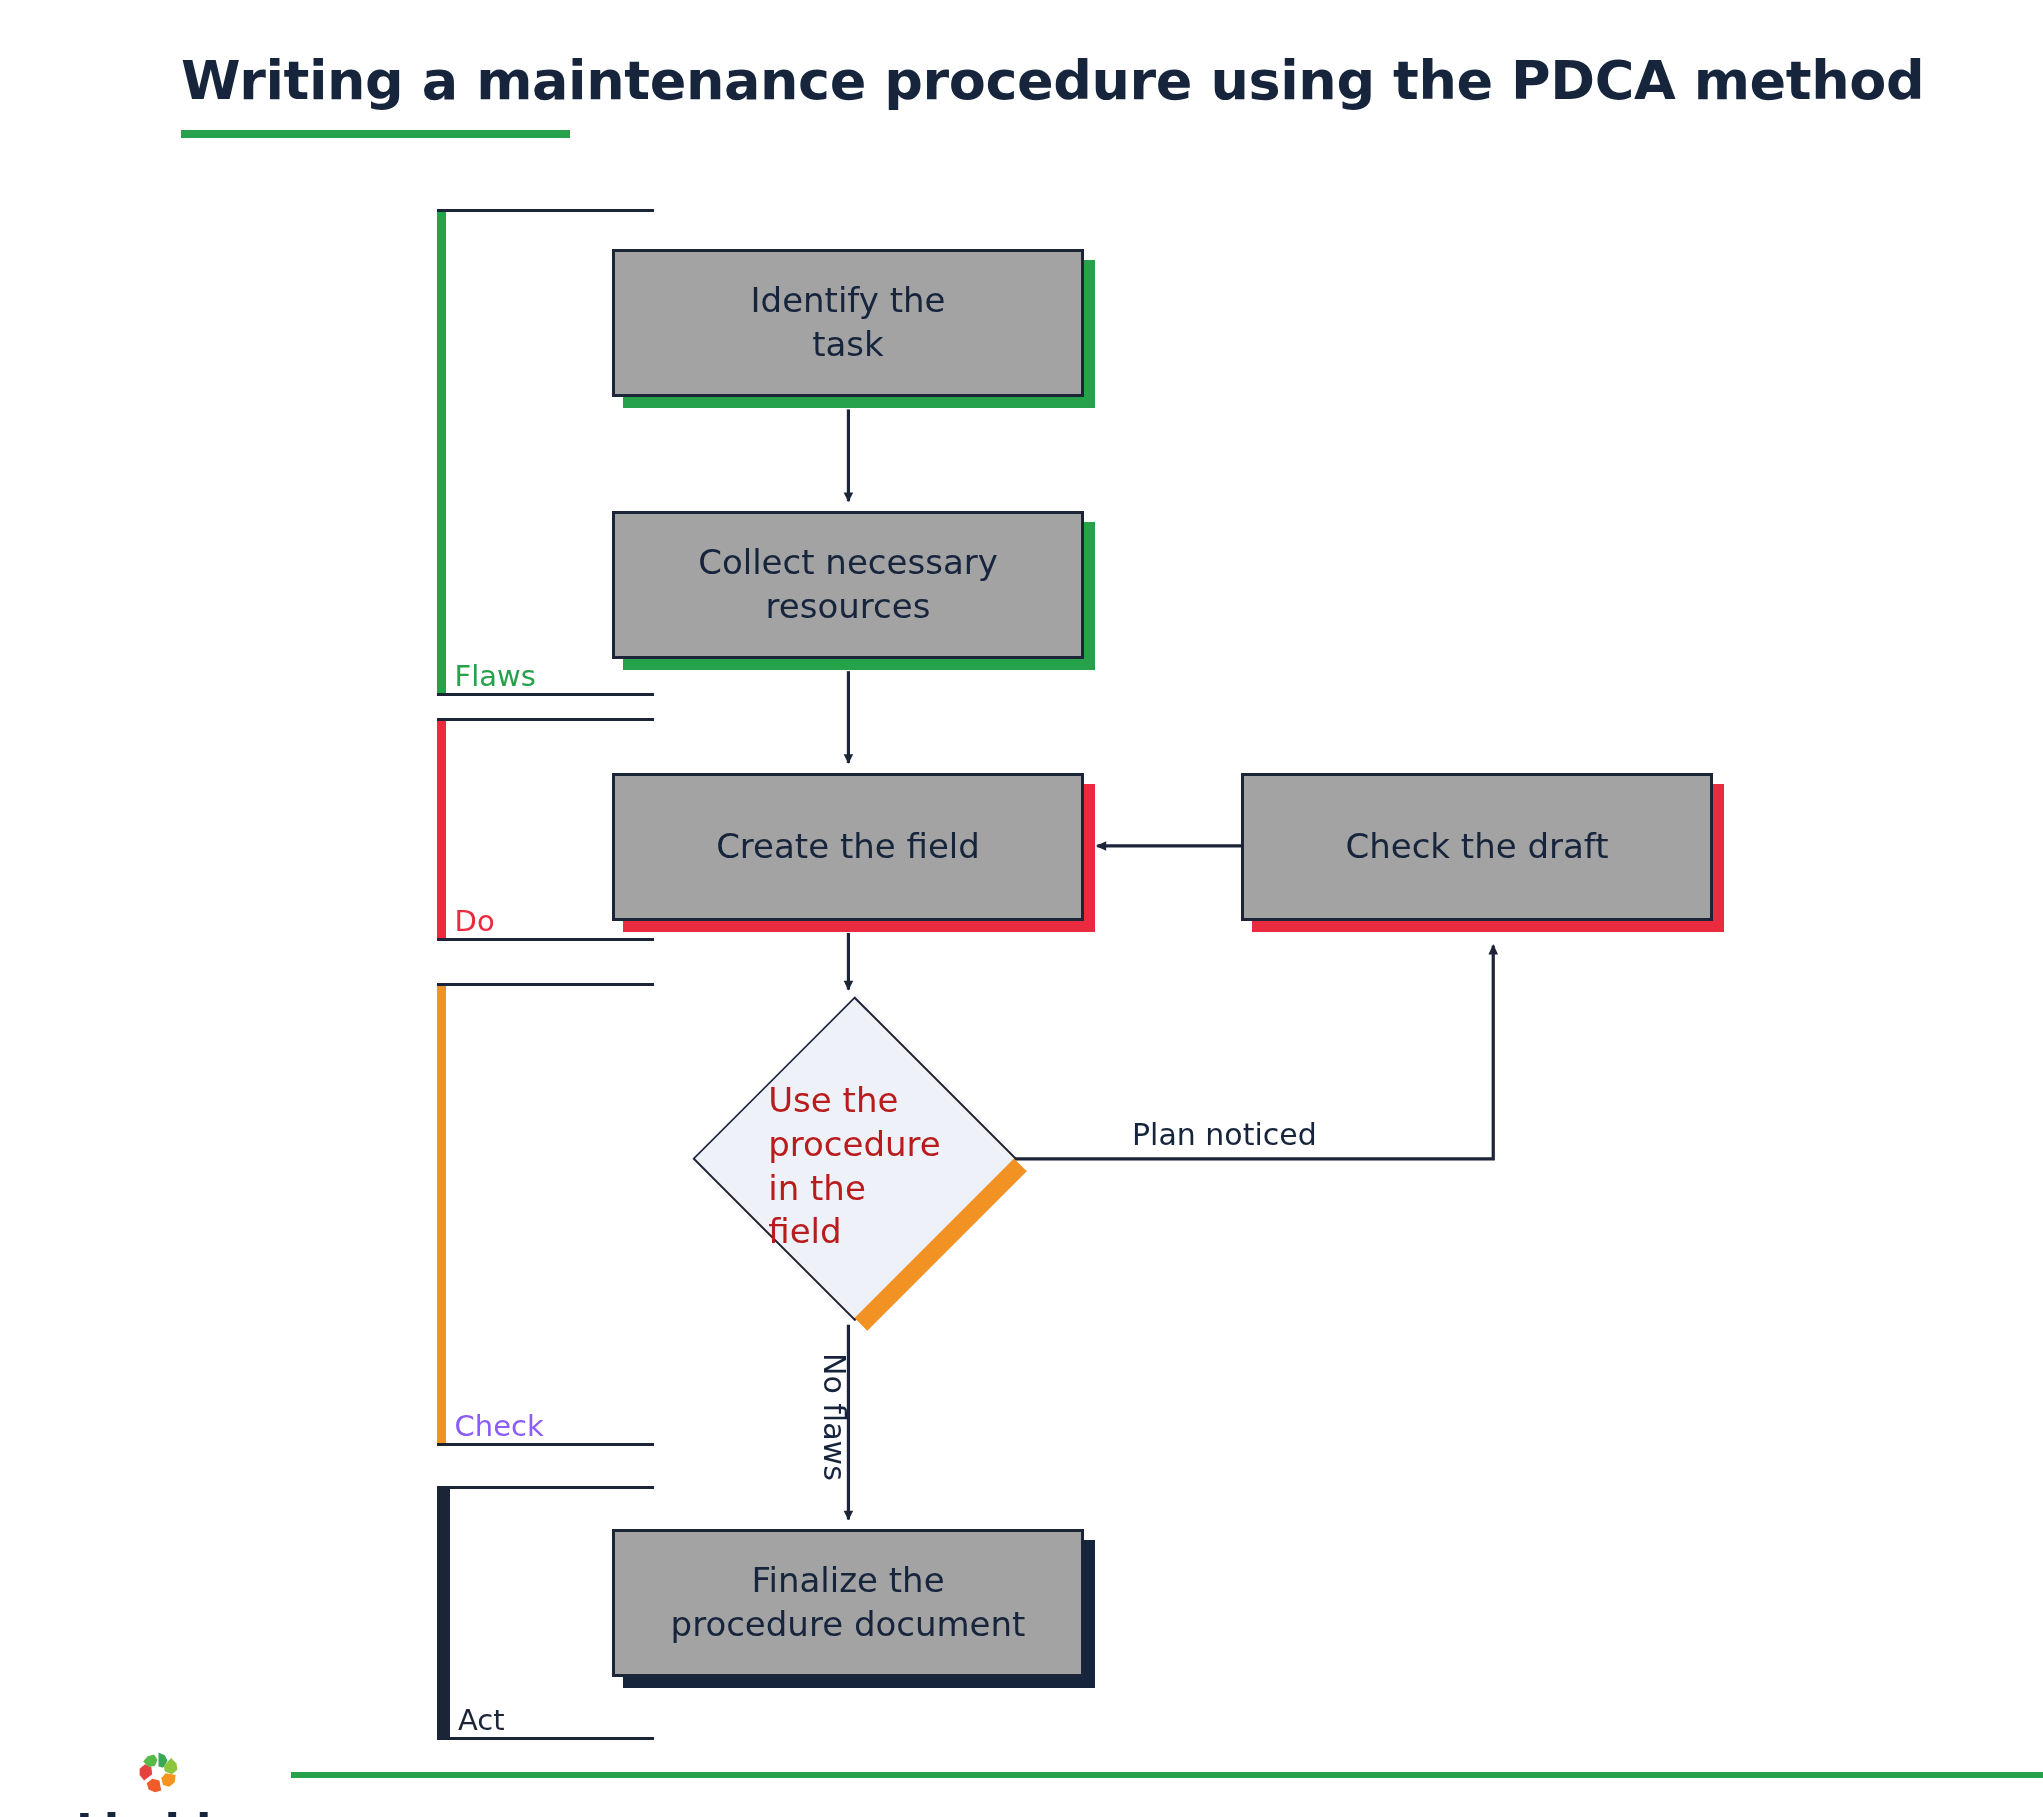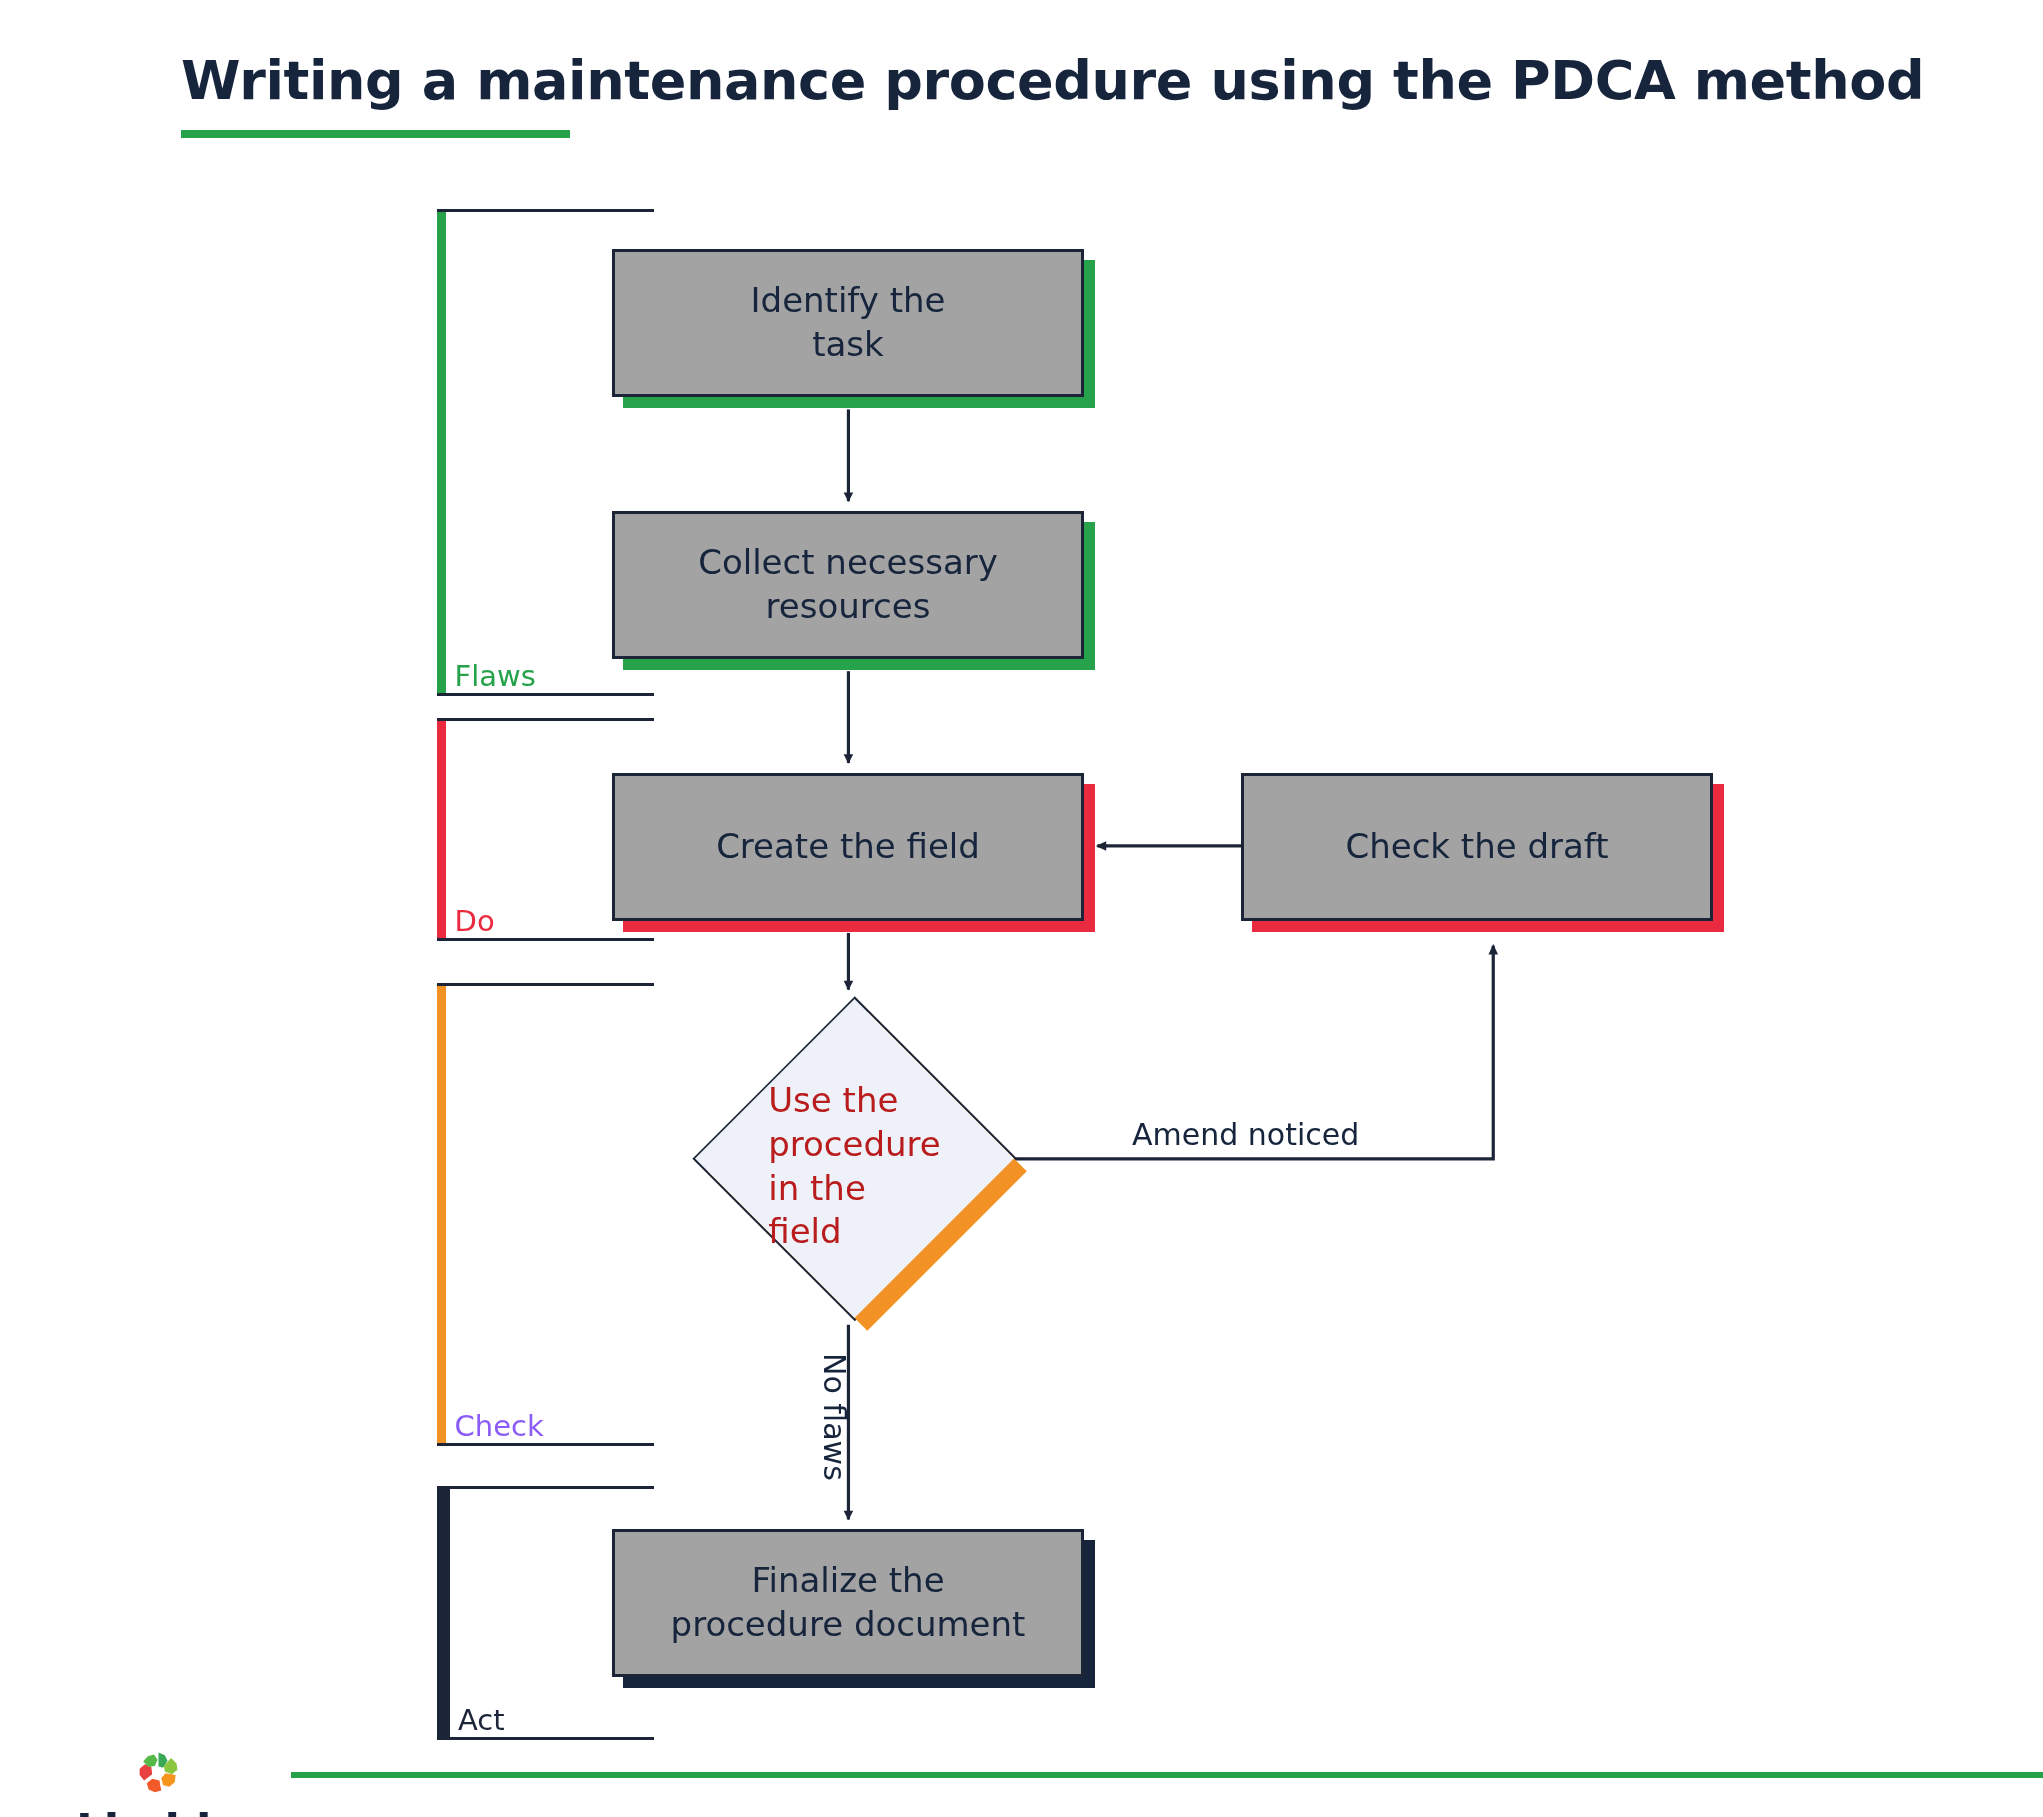--- a/index.html
+++ b/index.html
@@ -293,21 +293,21 @@
     <div class="dtxt">Use the<br>procedure<br>in the<br>field</div>
   </div>
 
   <div class="node" id="node-finalize">
     <div class="shadow"></div>
     <div class="face">
       <div class="txt">Finalize the<br>procedure document</div>
     </div>
   </div>
 
-  <div id="label-flaws">Amend noticed</div>
+  <div id="label-flaws">Plan noticed</div>
   <div id="label-noflaws">No flaws</div>
 
   <div id="footer-logo">
     <svg id="logo-mark" viewBox="0 0 100 100">
       <g>
         <path d="M50 8 L64 14 L70 26 L62 40 L50 44 Z" fill="#3aa856"></path>
         <path d="M78 20 L90 32 L92 46 L80 56 L64 50 L62 38 Z" fill="#8cc63f"></path>
         <path d="M88 58 L86 74 L74 84 L60 80 L56 64 L66 54 Z" fill="#f7941e"></path>
         <path d="M56 92 L42 96 L28 90 L24 76 L36 66 L52 70 Z" fill="#f15a29"></path>
         <path d="M18 70 L8 58 L8 44 L20 34 L34 40 L36 56 Z" fill="#e8413f"></path>

